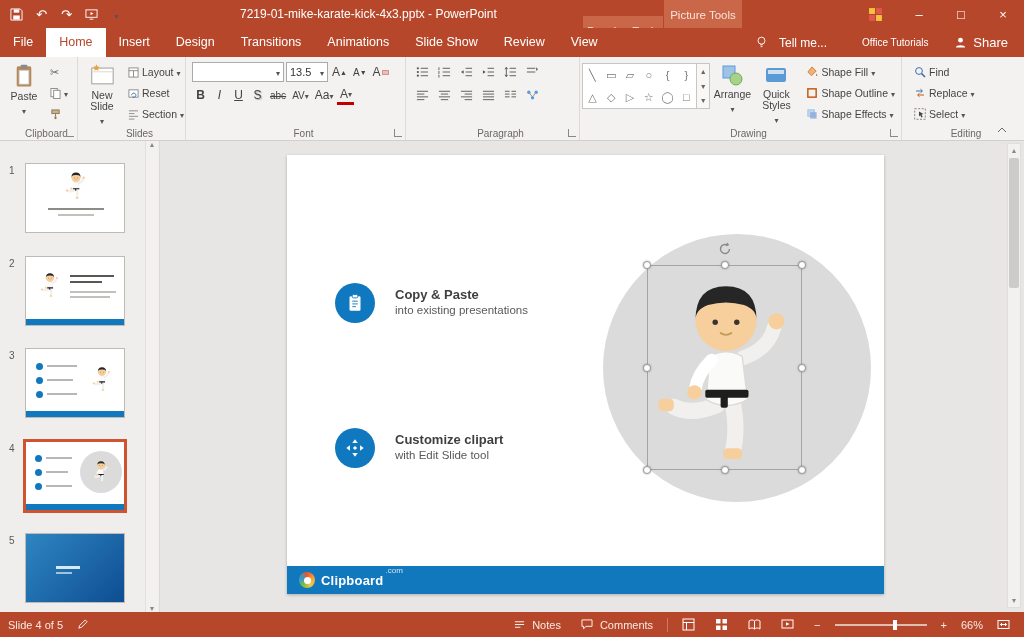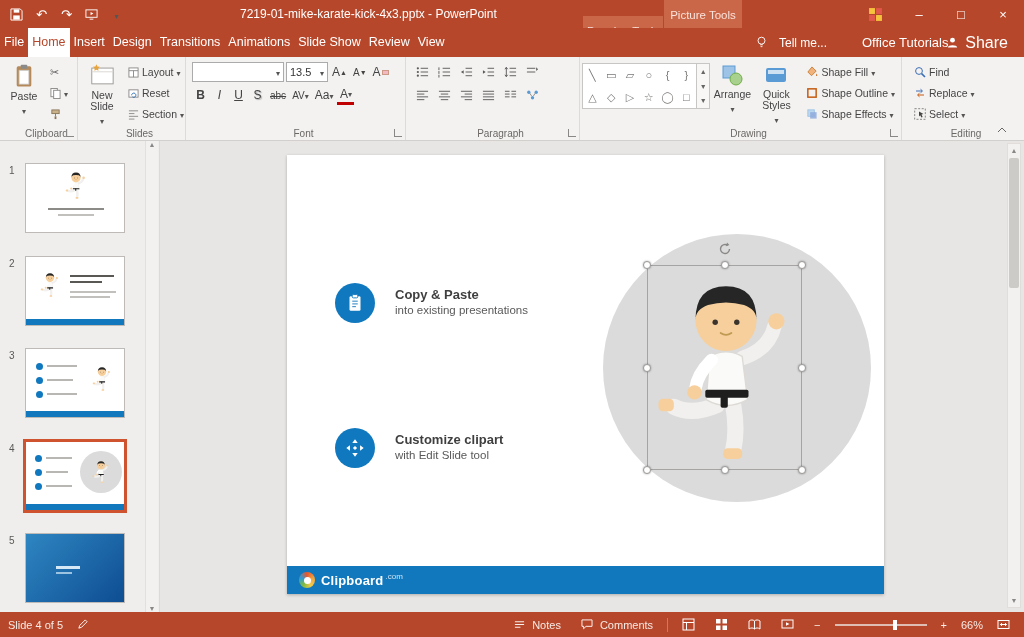--- a/index.html
+++ b/index.html
@@ -14,28 +14,28 @@
   .ctxhead { position:absolute; top:0; height:28px; line-height:30px; text-align:center; font-size:11.5px; color:#FBE2DA; background:#C96748; }
   .ctx-draw { left:583px; width:80px;margin-top:16px; }
   .ctx-pict { left:664px; width:78px; }
   .winctl { position:absolute; right:0; top:0; height:28px; display:flex; }
   .winbtn { width:42px; height:28px; display:flex; align-items:center; justify-content:center; font-size:13px; color:#fff; }
   .ot-ico { position:absolute; left:868px; top:7px; width:15px; height:15px; }
 
   
   .tabsrow { position:absolute; left:0; top:28px; width:1024px; height:29px; background:#B7472A; }
   .tabs { display:flex; height:29px; }
-  .tab { padding:0 4px; height:29px; line-height:29px; color:#fff; font-size:12.5px; white-space:nowrap; cursor:default; }
+  .tab { padding:0 13px; height:29px; line-height:29px; color:#fff; font-size:12.5px; white-space:nowrap; cursor:default; }
   .tab.active { background:#fff; color:#B7472A; }
   .tab.ctx { position:absolute; background:#C96748; text-align:center; padding:0; }
   .tab.ctx.c1 { left:583px; width:80px; }
   .tab.ctx.c2 { left:664px; width:78px; }
   .tellme { position:absolute; left:748px; top:0; height:29px; display:flex; align-items:center; gap:12px; color:#fff; font-size:12px; padding:0 8px; }
-  .ot-label { position:absolute; left:862px; top:0; height:29px; line-height:29px; color:#fff; font-size:13px; }
-  .share { position:absolute; right:6px; top:0; height:29px; display:flex; align-items:center; gap:6px; color:#fff; font-size:16px; padding:0 10px; }
+  .ot-label { position:absolute; left:862px; top:0; height:29px; line-height:29px; color:#fff; font-size:10px; }
+  .share { position:absolute; right:6px; top:0; height:29px; display:flex; align-items:center; gap:6px; color:#fff; font-size:13px; padding:0 10px; }
 
   
   .ribbon { position:absolute; left:0; top:57px; width:1024px; height:84px; background:#F4F2F1; border-bottom:1px solid #D2CFCC; display:flex; }
   .rgroup { position:relative; height:100%; border-right:1px solid #DDDAD7; padding:3px 2px 14px 2px; }
   .grow { display:flex; height:66px; }
   .glabel { position:absolute; bottom:1px; left:16px; right:0; text-align:center; font-size:10px; color:#6A6865; }
   .launcher { position:absolute; right:3px; bottom:3px; width:8px; height:8px; border-left:1px solid #8A8886; border-bottom:1px solid #8A8886; }
   .bigbtn { display:flex; flex-direction:column; align-items:center; justify-content:flex-start; padding-top:3px; gap:2px; font-size:10.5px; color:#444; text-align:center; min-width:44px; cursor:default; }
   .blabel { line-height:11px; max-width:44px; }
   .dd::after { content:"▾"; font-size:8px; color:#555; }
@@ -74,21 +74,21 @@
   .bigcircle { position:absolute; left:316px; top:79px; width:268px; height:268px; border-radius:50%; background:#DBDBDB; }
   .feature { position:absolute; left:48px; display:flex; align-items:flex-start; gap:20px; }
   .fico { width:40px; height:40px; border-radius:50%; background:#1078BE; display:flex; align-items:center; justify-content:center; flex:0 0 40px; }
   .ftxt { padding-top:4px; }
   .ftitle { font-size:13px; font-weight:bold; color:#3F3F3F; line-height:16px; }
   .fsub { font-size:11.5px; color:#595959; line-height:15px; }
   .slidefooter { position:absolute; left:0; bottom:0; width:597px; height:28px; background:#1278BE; display:flex; align-items:center; padding-left:12px; gap:6px; }
   .logomark { position:relative; width:16px; height:16px; border-radius:50%; background:conic-gradient(#E8562D,#F2A33C,#F2C94C,#7DBB42,#2C9BD6,#E8562D); }
   .logomark i { position:absolute; left:4.5px; top:4.5px; width:7px; height:7px; border-radius:50%; background:#fff; }
   .brand { color:#fff; font-weight:bold; font-size:13px; letter-spacing:.2px; }
-  .brandsuffix { color:#CFE4F4; font-size:8px; align-self:flex-start; margin-top:6px; margin-left:-4px; }
+  .brandsuffix { color:#CFE4F4; font-size:8px; align-self:flex-start; margin-left:-4px; }
 
   .selbox { position:absolute; left:360px; top:110px; width:155px; height:205px; border:1px solid #A6A4A2; }
   .hdl { position:absolute; width:8px; height:8px; border-radius:50%; background:#fff; border:1px solid #9C9A98; box-shadow:0 0 2px rgba(0,0,0,.35); }
   .rot { position:absolute; left:50%; top:-24px; transform:translateX(-50%); }
   .charwrap { position:absolute; left:365px; top:115px; width:148px; height:198px; }
 
   .vscroll { position:absolute; right:3px; top:2px; width:14px; height:465px; background:#F3F1EF; border:1px solid #E0DDDA; display:flex; flex-direction:column; align-items:center; font-size:7px; color:#888; }
   .vthumb { width:10px; height:130px; background:#CDCBC8; border-radius:2px; margin-top:4px; }
   .vsp { flex:1; }
 

